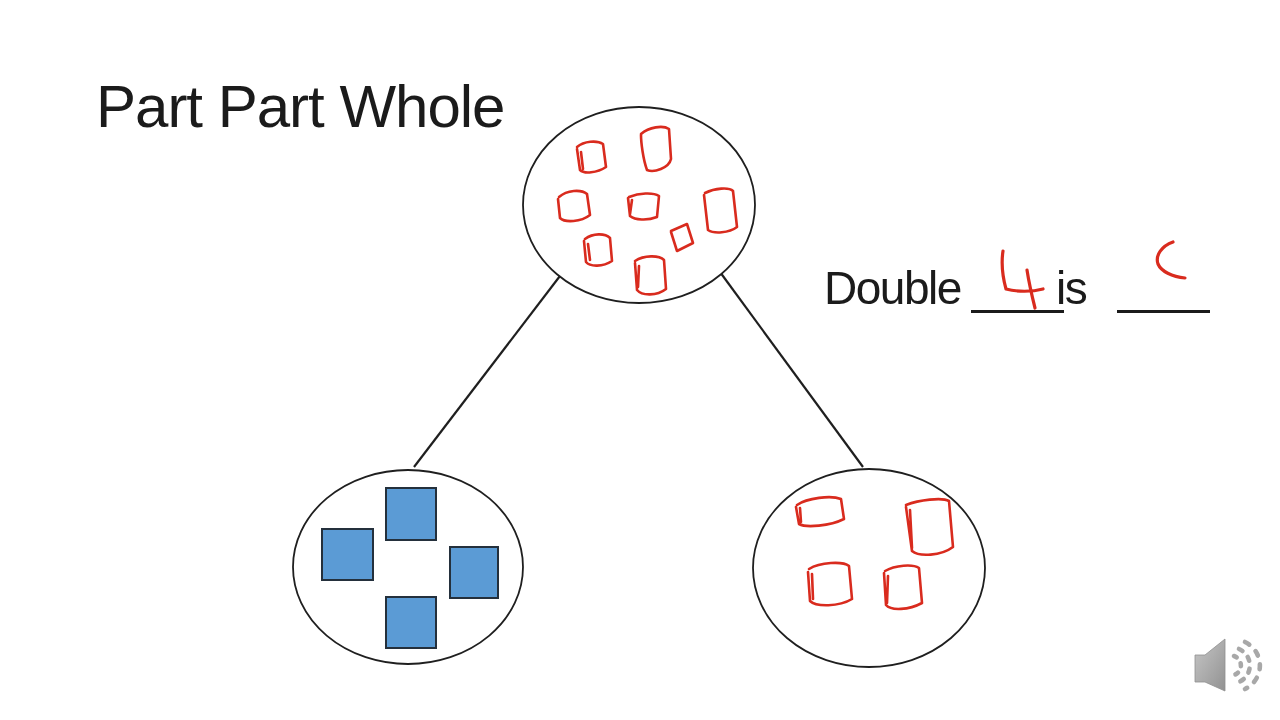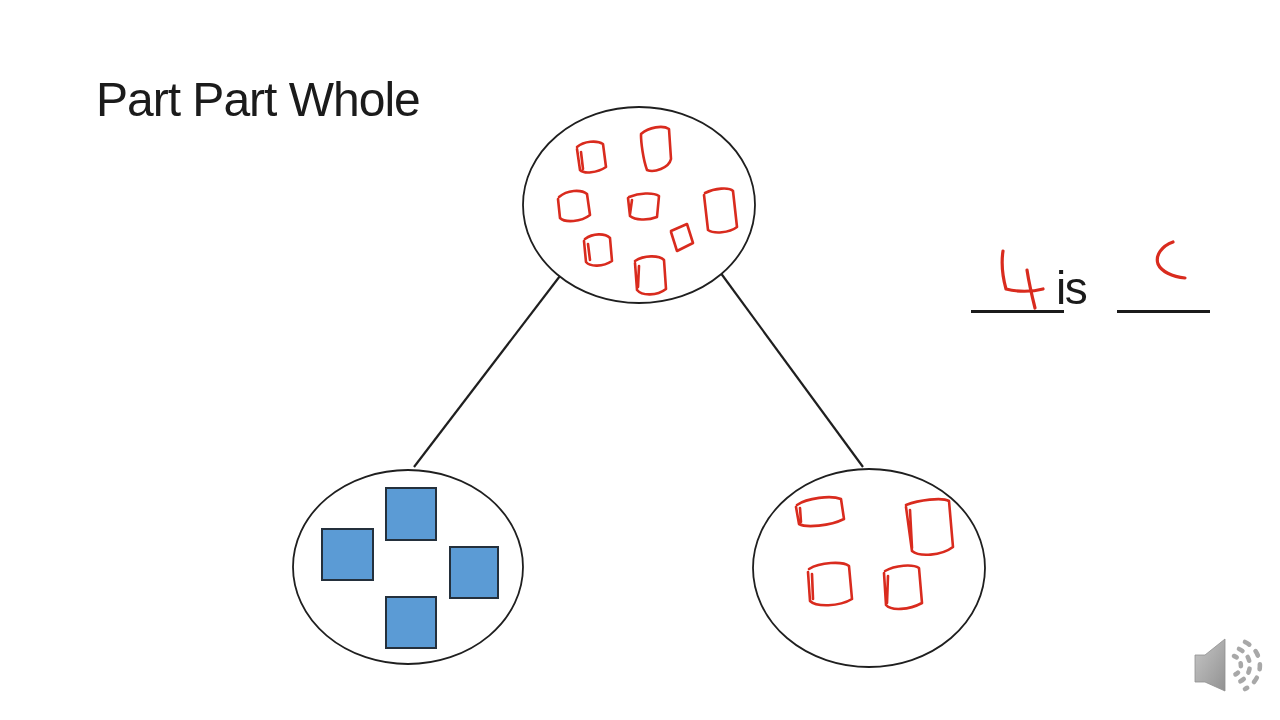--- a/index.html
+++ b/index.html
@@ -5,21 +5,21 @@
   html,body{margin:0;padding:0;}
   body{
     width:1280px;height:720px;overflow:hidden;position:relative;
     background:var(--background,#ffffff);
     font-family:"Liberation Sans", sans-serif;
   }
   .stage{position:absolute;inset:0;}
   svg.diagram{position:absolute;left:0;top:0;width:1280px;height:720px;}
   .slide-title{
     position:absolute;left:96px;top:74px;
-    font-size:48px;letter-spacing:-1px;line-height:1.1;
+    font-size:60px;letter-spacing:-1px;line-height:1.1;
     color:var(--text-black,#1b1b1b);font-weight:400;white-space:nowrap;
   }
   .word{
     position:absolute;top:263px;
     font-size:46px;letter-spacing:-1.5px;line-height:1.1;
     color:var(--text-black,#1b1b1b);white-space:nowrap;
   }
   .word-double{left:824px;}
   .word-is{left:1056px;}
   
@@ -81,20 +81,21 @@
     <line class="blank" x1="1117" y1="311.5" x2="1210" y2="311.5"></line>
 
     <g>
       <path class="ink-write" d="M1003,251 C1001,264 1003,278 1006,289 C1017,292 1032,292 1043,289"></path>
       <path class="ink-write" d="M1027,270 C1029,283 1032,296 1035,308"></path>
     </g>
     <path class="ink-write" d="M1173,242 C1162,246 1155,255 1158,264 C1161,271 1172,277 1185,278"></path>
   </svg>
 
   <div class="slide-title">Part Part Whole</div>
+  <div class="word word-double">Double</div>
   <div class="word word-is">is</div>
 
   <div class="audio-wrap">
     <svg viewBox="0 0 76 76" width="76" height="76">
       <defs>
         <linearGradient id="spkGrad" x1="0" y1="0" x2="1" y2="1">
           <stop offset="0" stop-color="#c6c6c6"></stop>
           <stop offset="1" stop-color="#929292"></stop>
         </linearGradient>
       </defs>

